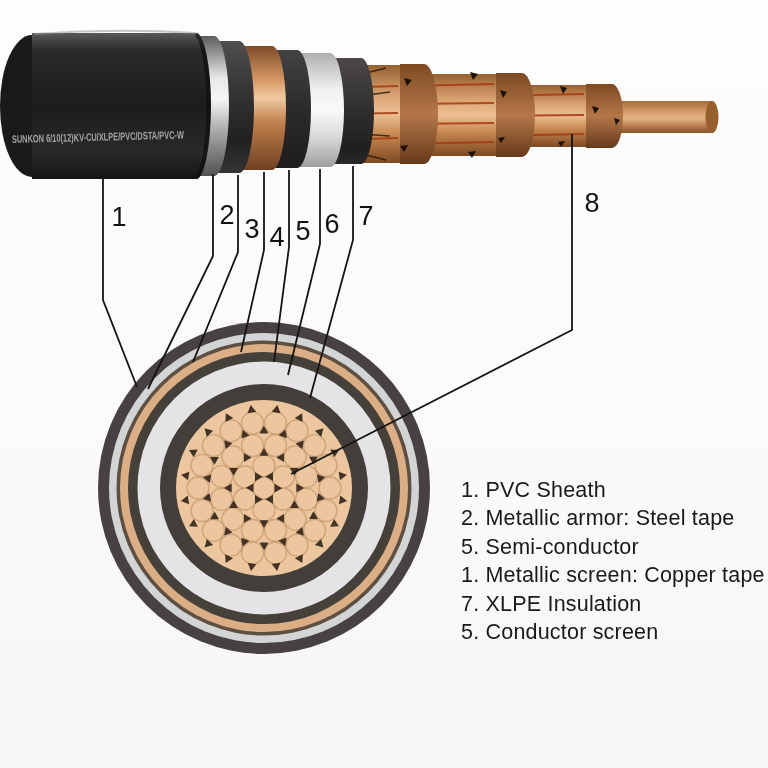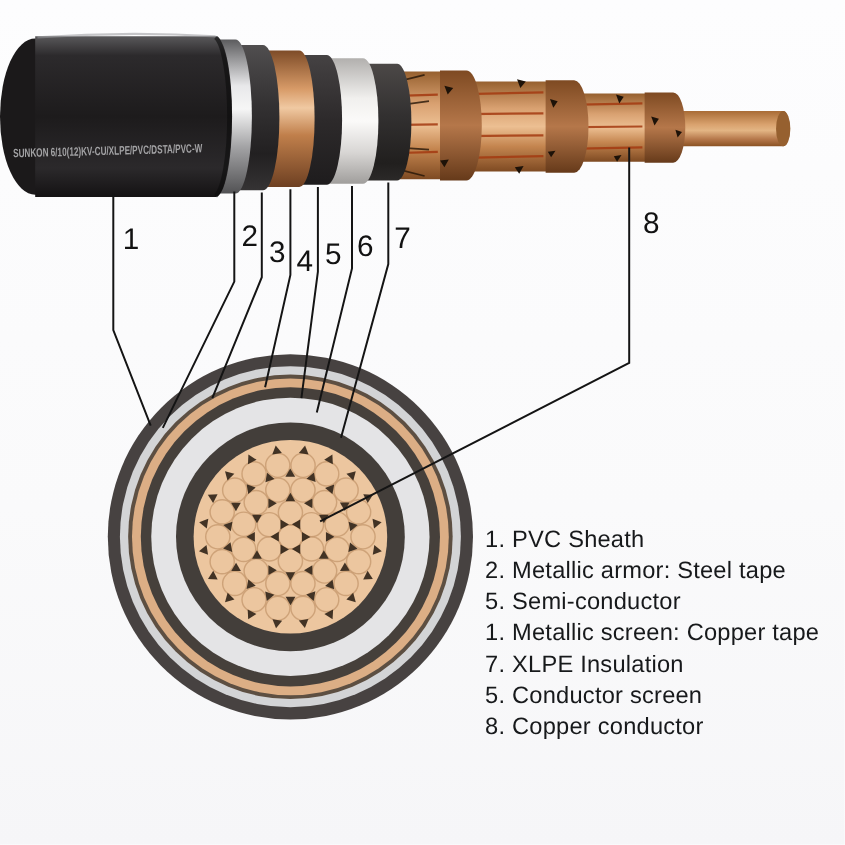--- a/index.html
+++ b/index.html
@@ -7,21 +7,21 @@
     position:relative;width:768px;height:768px;overflow:hidden;
     background:linear-gradient(180deg,#fdfdfe 0%,#fafafb 60%,#f6f6f8 100%);
     font-family:"Liberation Sans",sans-serif;
   }
   .stage svg{position:absolute;left:0;top:0;}
   .legend{
     position:absolute;left:441px;top:476px;width:320px;
     font-size:21.5px;line-height:28.4px;color:#17191b;
     letter-spacing:0.2px;
   }
-  .legend-item{white-space:nowrap;}
+  .legend-item{white-space:nowrap;margin-left:20px;}
   .callout-num{font-size:27px;fill:#121212;font-family:"Liberation Sans",sans-serif;}
   .marking{font-family:"Liberation Sans",sans-serif;font-weight:bold;fill:#adadaf;opacity:0.92;}
 </style>
 </head>
 <body>
 
 <div class="stage">
 
 <svg width="768" height="768" viewBox="0 0 768 768">
   <defs>
@@ -281,16 +281,15 @@
   </g>
 </svg>
 
 <div class="legend">
   <div class="legend-item">1. PVC Sheath</div>
   <div class="legend-item">2. Metallic armor: Steel tape</div>
   <div class="legend-item">5. Semi-conductor</div>
   <div class="legend-item">1. Metallic screen: Copper tape</div>
   <div class="legend-item">7. XLPE Insulation</div>
   <div class="legend-item">5. Conductor screen</div>
-  <div class="legend-item">8. Copper conductor</div>
 </div>
 
 </div>
 
 </body></html>

